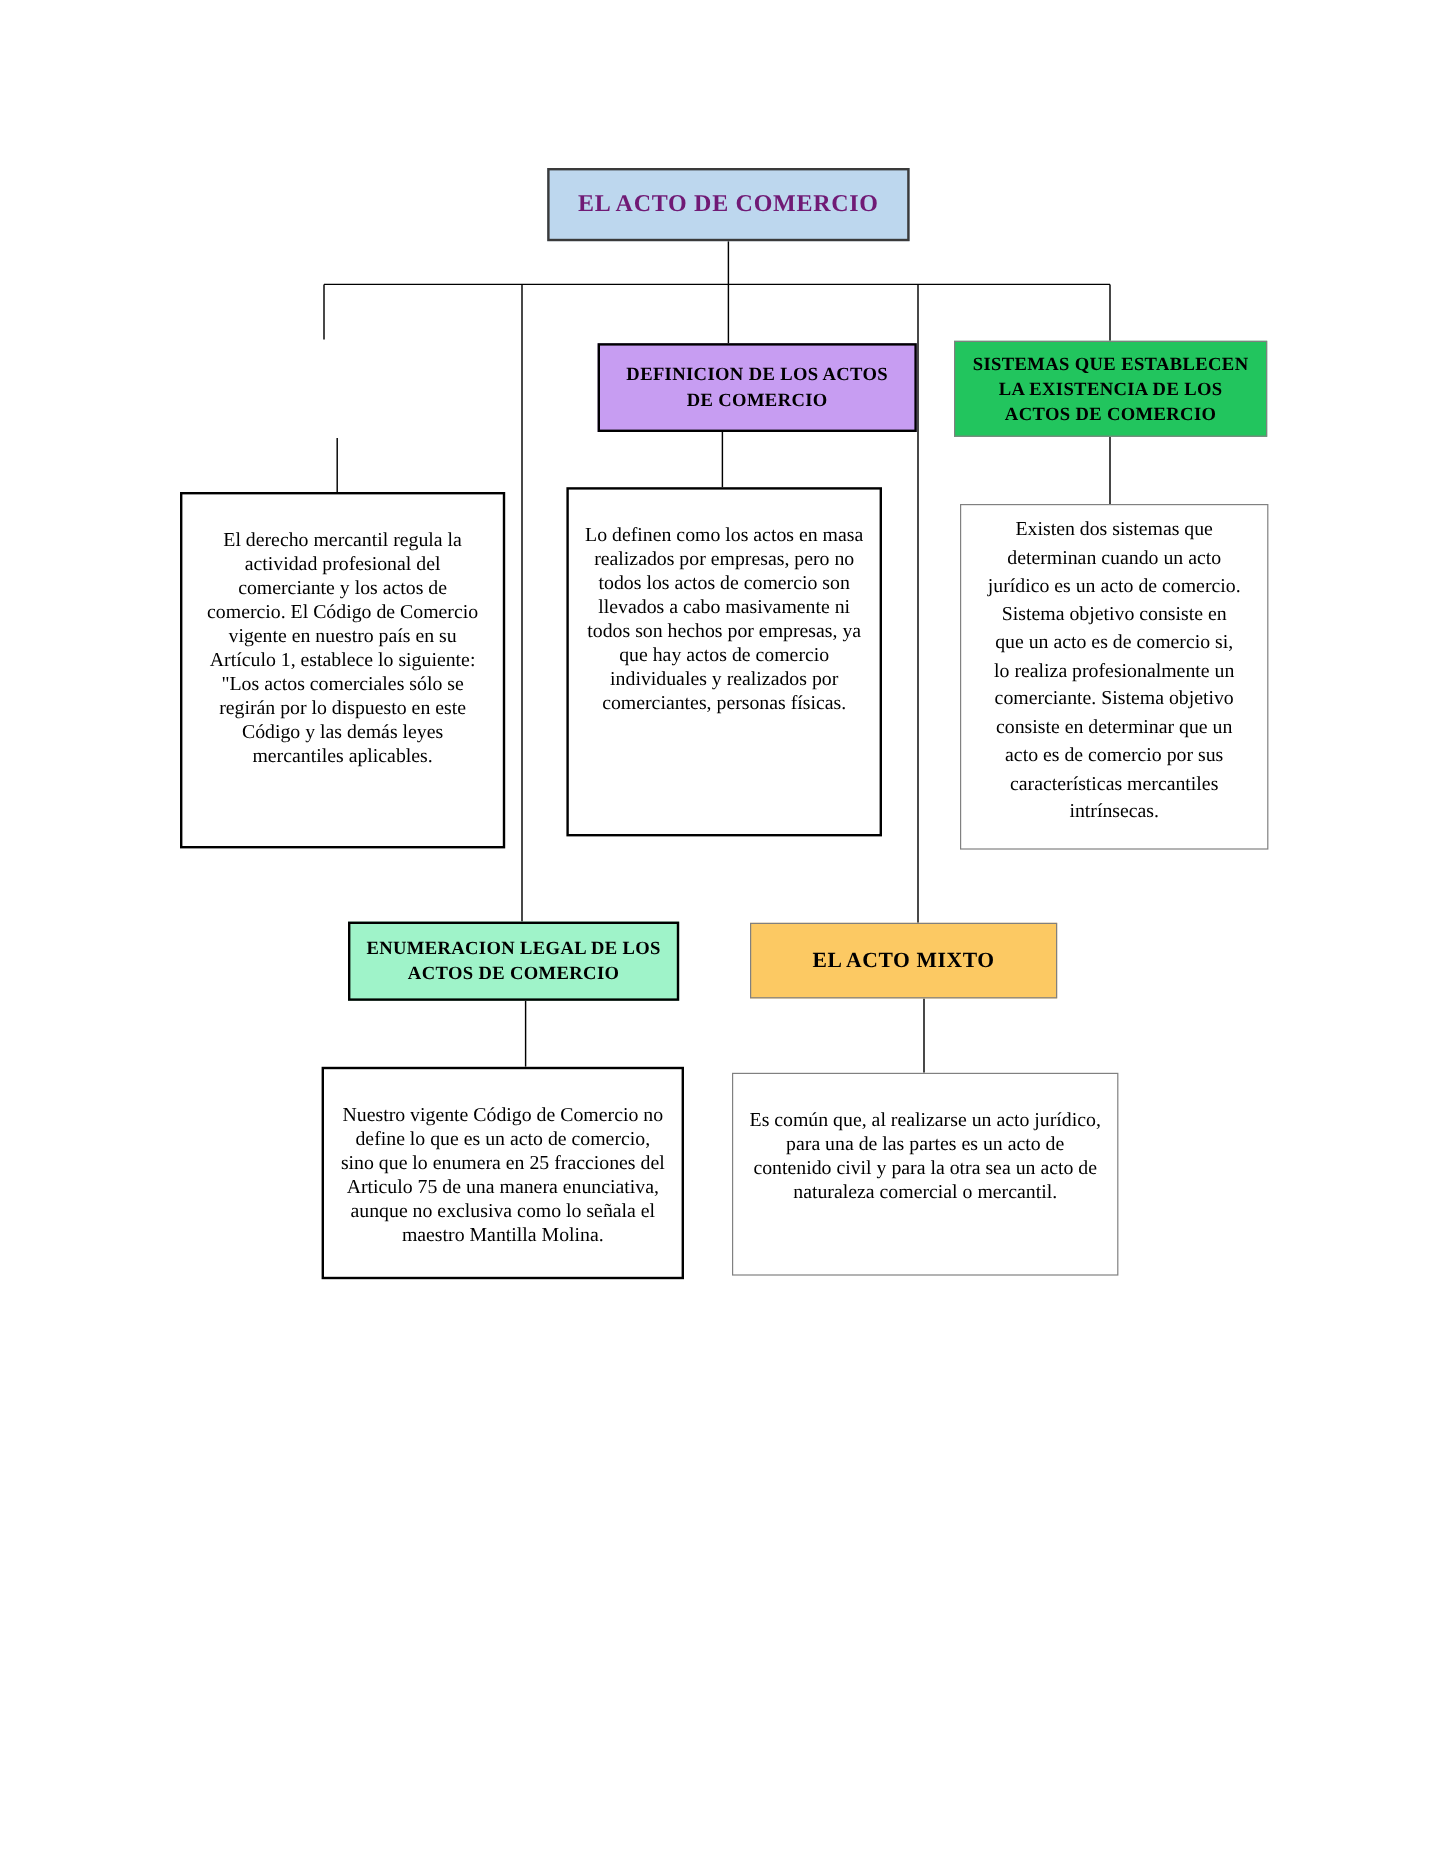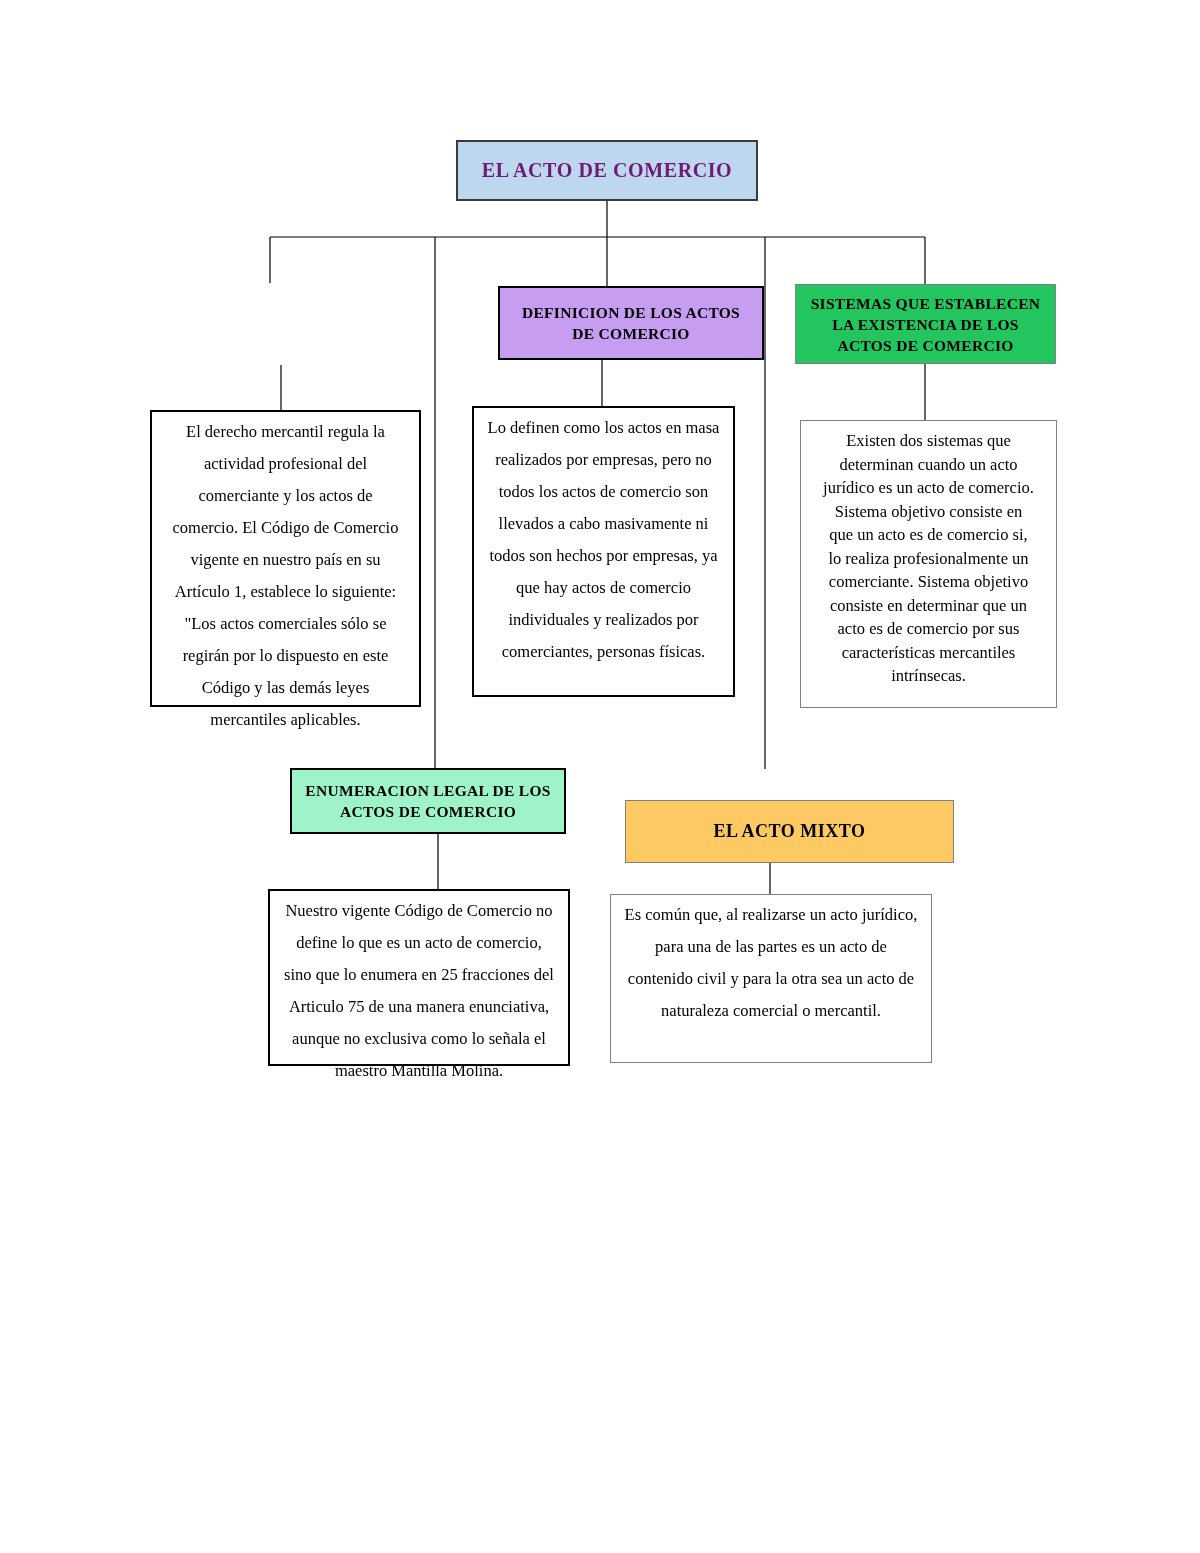--- a/index.html
+++ b/index.html
@@ -37,40 +37,40 @@
     justify-content: center;
     font-weight: bold;
     font-size: 15.5px;
     line-height: 21px;
     letter-spacing: 0.3px;
     padding: 4px 12px;
     border: 2px solid #000000;
   }
   .body-box {
     font-size: 16.5px;
-    line-height: 32px;
-    padding: 4px 12px;
+    line-height: 20px;
+    padding: 28px 12px;
     border: 2px solid #000000;
   }
   
   .n-root {
     left: 456px; top: 140px; width: 302px; height: 61px;
     background: #bdd7ee;
     border: 2px solid #3a3a3a;
     font-size: 20px;
     letter-spacing: 0.6px;
     color: #701a75;
   }
   
   .n-g1 { left: 145px; top: 283px; width: 268px; height: 82px; background: #9ff3c9; }
   .n-p1 { left: 469px; top: 286px; width: 266px; height: 74px; background: #c79df2; margin-left: 29px; }
   .n-o1 { left: 795px; top: 284px; width: 261px; height: 80px; background: #22c55e; border: 1px solid #808080; }
   
   .n-g2 { left: 290px; top: 768px; width: 276px; height: 66px; background: #9ff3c9; }
-  .n-o2 { left: 625px; top: 800px; width: 329px; height: 63px; background: #fcc963; border: 1px solid #808080; font-size: 18px; letter-spacing: 0.5px; }
+  .n-o2 { left: 625px; top: 769px; width: 256px; height: 63px; background: #fcc963; border: 1px solid #808080; font-size: 18px; letter-spacing: 0.5px; }
   
   .t-1 { left: 150px; top: 410px; width: 271px; height: 297px; }
   .t-2 { left: 472px; top: 406px; width: 263px; height: 291px; }
   .t-3 { left: 800px; top: 420px; width: 257px; height: 288px; border: 1px solid #808080; line-height: 23.5px; padding: 8px 20px; }
   .t-4 { left: 268px; top: 889px; width: 302px; height: 177px; }
   .t-5 { left: 610px; top: 894px; width: 322px; height: 169px; border: 1px solid #808080; }
 </style>
 </head>
 <body>
 

